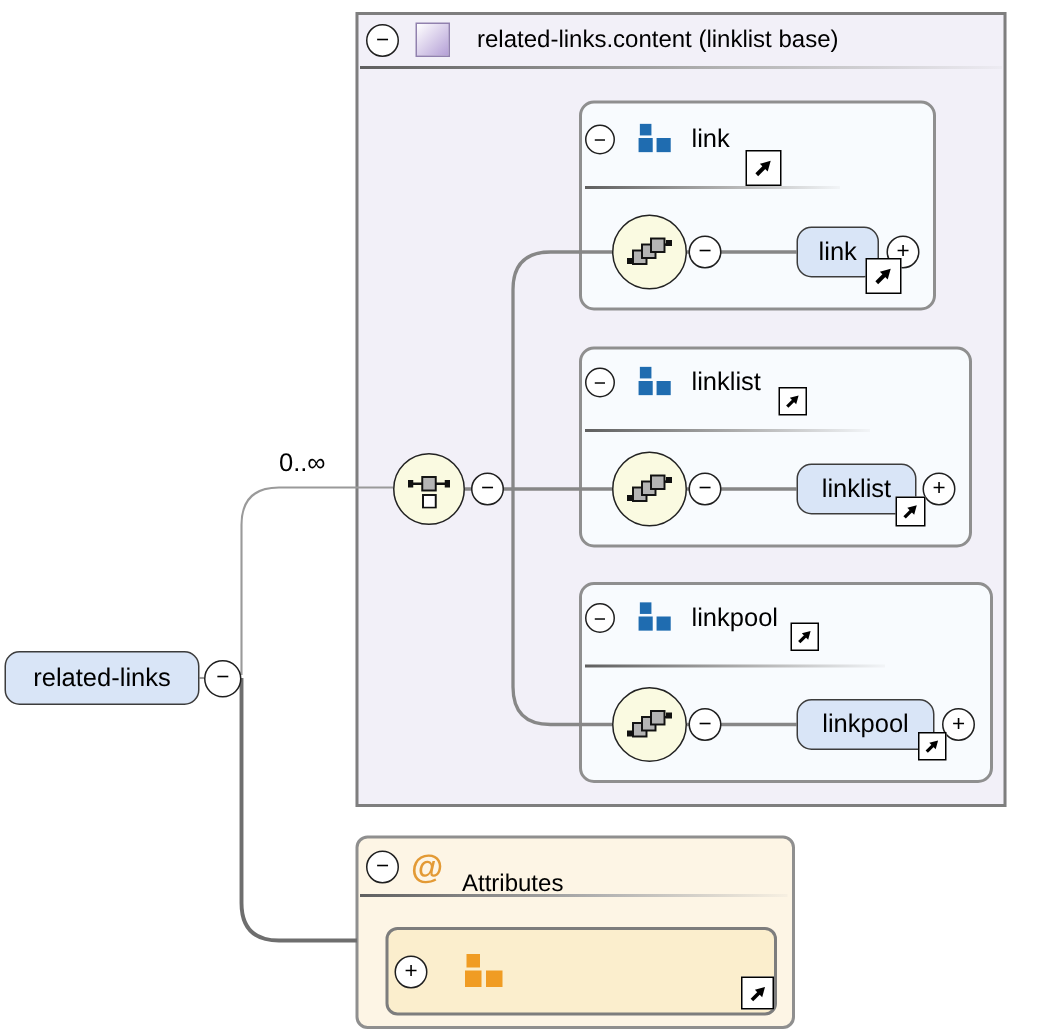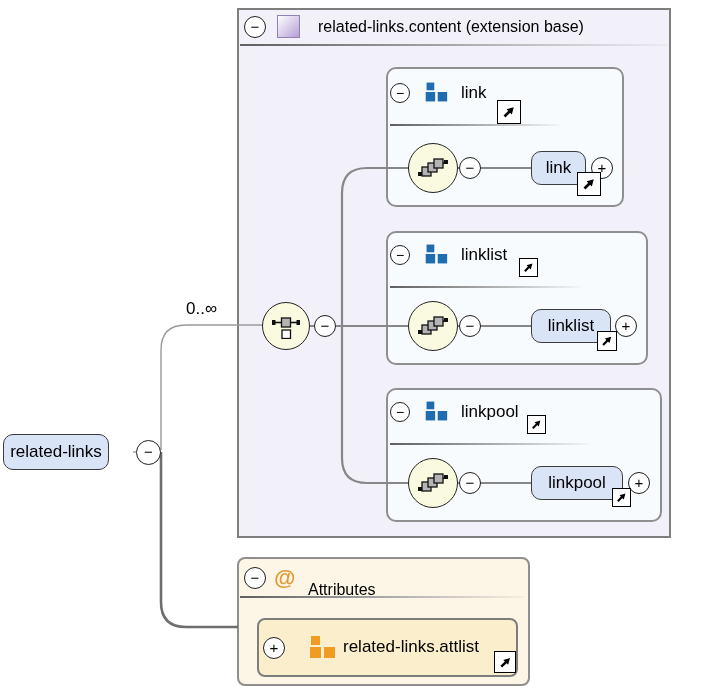--- a/index.html
+++ b/index.html
@@ -43,24 +43,24 @@
     <path d="M133,452 H136" stroke="#9a9a9a" stroke-width="1.4" fill="none"></path>
     <path d="M161,450 V350 Q161,325 186,325 H262" stroke="#9a9a9a" stroke-width="1.4" fill="none"></path>
     <path d="M161,452 V602 Q161,627 186,627 H238" stroke="#6e6e6e" stroke-width="2.6" fill="none"></path>
     <path d="M310,326 H408" stroke="#878787" stroke-width="2.2" fill="none"></path>
     <path d="M408,168 H367 Q342,168 342,193 V458 Q342,483 367,483 H408" stroke="#878787" stroke-width="2.2" fill="none"></path>
     <path d="M458,168 H531 M458,326 H531 M458,483 H531" stroke="#878787" stroke-width="2.2" fill="none"></path>
   </svg>
 
   <div class="circ" style="left:244px;top:16px;width:22px;height:22px;">−</div>
   <div class="ctype" style="left:277px;top:15px;"></div>
-  <div class="hdr" style="left:318px;top:18px;">related-links.content (extension base)</div>
+  <div class="hdr" style="left:318px;top:18px;">related-links.content (linklist base)</div>
   <div class="sep" style="left:240px;top:44px;width:428px;"></div>
 
-  <div class="el" style="left:3px;top:434px;width:106px;height:36px;">related-links</div>
+  <div class="el" style="left:3px;top:434px;width:130px;height:36px;">related-links</div>
   <div class="circ" style="left:136px;top:440px;width:25px;height:25px;">−</div>
   <div class="lbl" style="left:186px;top:299px;">0..∞</div>
 
   <div class="comp" style="left:262px;top:302px;width:48px;height:48px;">
     <svg width="28" height="26" viewBox="0 0 28 26">
       <rect x="0" y="7" width="3.5" height="5" fill="#111"></rect>
       <rect x="24.5" y="7" width="3.5" height="5" fill="#111"></rect>
       <line x1="2" y1="9.5" x2="26" y2="9.5" stroke="#111" stroke-width="1.6"></line>
       <rect x="9.5" y="5" width="9" height="9" fill="#b4b4b4" stroke="#111" stroke-width="1.3"></rect>
       <rect x="10" y="17" width="8.5" height="8.5" fill="#ffffff" stroke="#111" stroke-width="1.3"></rect>
@@ -174,21 +174,20 @@
   <div class="at" style="left:274px;top:565px;">@</div>
   <div class="hdr" style="left:308px;top:569px;margin-top:12px;">Attributes</div>
   <div class="sep" style="left:240px;top:596px;width:285px;"></div>
 
   <div class="circ" style="left:263px;top:637px;width:22px;height:22px;">+</div>
   <svg style="position:absolute;left:308px;top:635px;" width="28" height="24" viewBox="0 0 28 24">
     <rect x="3" y="1" width="9" height="9" fill="#f09c23"></rect>
     <rect x="2" y="12" width="11" height="11" fill="#f09c23"></rect>
     <rect x="16" y="12" width="11" height="11" fill="#f09c23"></rect>
   </svg>
-  <div class="lbl" style="left:343px;top:637px;">related-links.attlist</div>
   <div class="arrowbox" style="left:494px;top:651px;width:22px;height:22px;">
     <svg width="15" height="15" viewBox="0 0 16 16">
         <path d="M3.5,12.5 L8.5,7.5" stroke="#000" stroke-width="2.6"></path>
         <polygon points="12.8,3.2 5.6,5.2 10.8,10.4" fill="#000"></polygon>
       </svg>
   </div>
 
 </div>
 
 </body></html>

